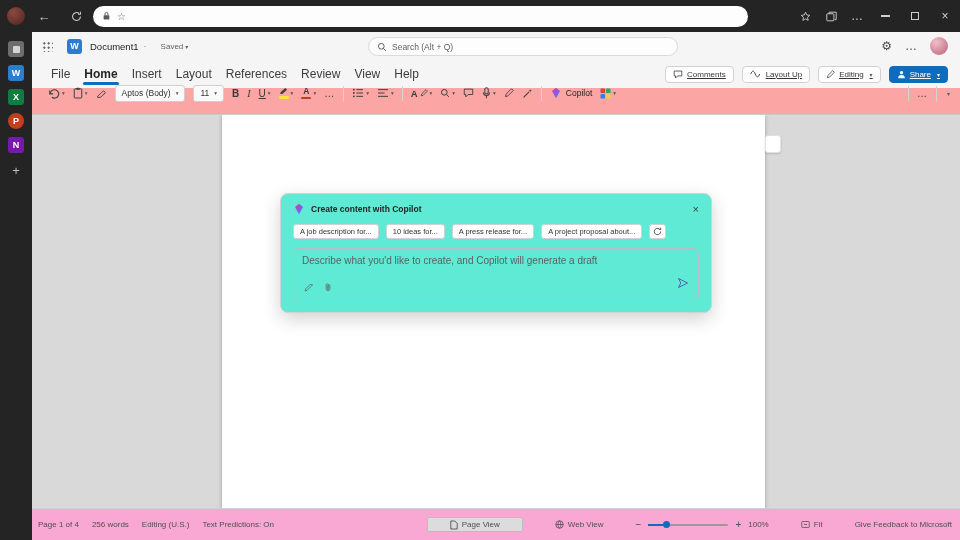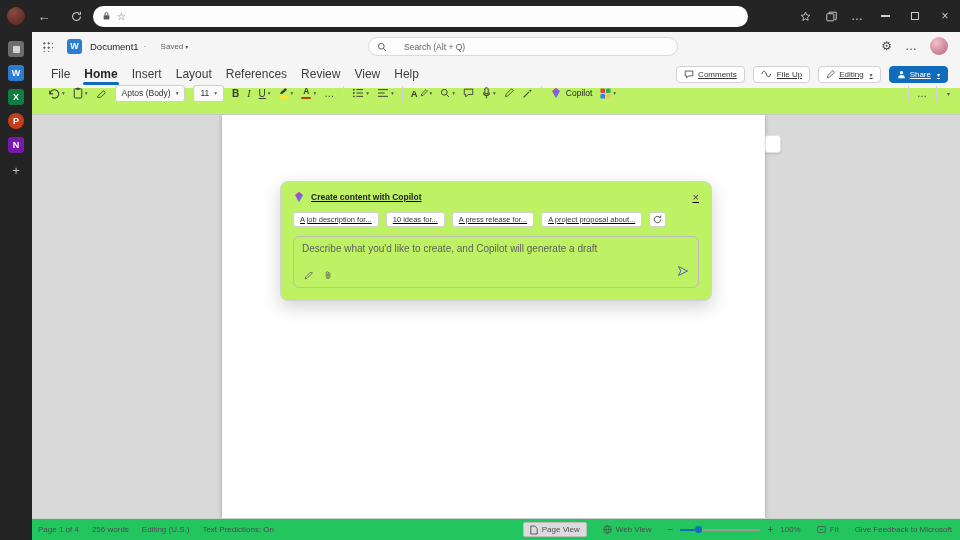--- a/index.html
+++ b/index.html
@@ -32,77 +32,77 @@
   .side-plus{color:#bdbdbd;font-size:13px;cursor:pointer;margin-top:2px;}
 
   
   .app-header{position:absolute;left:32px;top:32px;right:0;height:28px;background:#f5f5f5;display:flex;align-items:center;}
   .waffle{width:11px;height:11px;margin-left:10px;background-image:radial-gradient(circle,#5a5a5a 1.1px,transparent 1.2px);background-size:4.5px 4.5px;background-position:0 0;cursor:pointer;}
   .word-logo{width:15px;height:15px;border-radius:3px;background:#2b7cd3;color:#fff;font-size:9px;font-weight:700;display:flex;align-items:center;justify-content:center;margin-left:14px;}
   .doc-title{font-size:9.5px;color:#242424;margin-left:8px;cursor:pointer;}
   .doc-dot{font-size:9px;color:#8a8a8a;margin-left:5px;}
   .doc-saved{font-size:8px;color:#5f5f5f;margin-left:14px;cursor:pointer;}
   .chev{font-size:6px;color:#5f5f5f;margin-left:2px;}
-  .search{position:absolute;left:336px;top:5px;width:310px;height:19px;background:#fdfdfd;border:1px solid #dadada;border-radius:10px;display:flex;align-items:center;padding:0 8px;gap:17px;}
+  .search{position:absolute;left:336px;top:5px;width:310px;height:19px;background:#fdfdfd;border:1px solid #dadada;border-radius:10px;display:flex;align-items:center;padding:0 8px;gap:5px;}
   .search input{flex:1;border:none;background:transparent;font-size:8.5px;color:#5f5f5f;}
   input::placeholder{color:#5f5f5f;opacity:1;}
   .hdr-right{margin-left:auto;display:flex;align-items:center;gap:13px;padding-right:12px;}
   .hdr-ic{font-size:12px;color:#4a4a4a;cursor:pointer;}
   .avatar{width:18px;height:18px;border-radius:50%;background:radial-gradient(circle at 35% 30%,#f3bfc6,#b4637a);cursor:pointer;}
 
   
   .menubar{position:absolute;left:32px;top:60px;right:0;height:28px;background:#f5f5f5;display:flex;align-items:center;padding-left:12px;}
   .tab{font-size:12px;color:#3d3d3d;padding:0 7px;height:100%;display:flex;align-items:center;position:relative;cursor:pointer;}
   .tab.active{font-weight:700;color:#242424;}
   .tab.active::after{content:"";position:absolute;left:6px;right:6px;bottom:3.5px;height:2.5px;border-radius:2px;background:#0f6cbd;}
   .menu-right{margin-left:auto;display:flex;align-items:center;gap:8px;padding-right:12px;}
   .pill{height:17px;border:1px solid #d1d1d1;border-radius:4px;background:#fff;display:flex;align-items:center;gap:4px;padding:0 7px;font-size:8px;color:#333;cursor:pointer;text-decoration:underline;}
   .pill.share{background:#0f6cbd;border-color:#0f6cbd;color:#fff;}
   .pill.share .chev{color:#fff;}
 
   
-  .toolbar{position:absolute;left:32px;top:88px;right:0;height:27px;background:#bef264;border-bottom:1px solid #c9c9c9;display:flex;align-items:center;padding:0 10px 16px 16px;gap:8px;color:#3a3a3a;}
+  .toolbar{position:absolute;left:32px;top:88px;right:0;height:27px;background:#fca5a5;border-bottom:1px solid #c9c9c9;display:flex;align-items:center;padding:0 10px 16px 16px;gap:8px;color:#3a3a3a;}
   .tbtn{display:flex;align-items:center;gap:2px;cursor:pointer;}
   .tchev{font-size:5.5px;color:#555;}
   .sep{width:1px;height:15px;background:#d4d4d4;}
   .font-box{height:17px;border:1px solid #cfcfcf;border-radius:3px;display:flex;align-items:center;gap:5px;padding:0 6px;font-size:8.5px;color:#333;cursor:pointer;background:#fafafa;}
   .glyph-b{font-weight:700;font-size:10px;}
   .glyph-i{font-style:italic;font-size:10px;font-family:"Liberation Serif",serif;}
   .glyph-u{font-size:10px;text-decoration:underline;}
   .stack-ic{display:flex;flex-direction:column;align-items:center;line-height:1;}
   .color-bar{width:10px;height:2.5px;border-radius:1px;margin-top:1px;}
   .stack-ic .letter{font-size:8.5px;font-weight:700;}
   .ellip{font-size:10px;color:#3a3a3a;letter-spacing:1px;cursor:pointer;}
   .copilot-btn{display:flex;align-items:center;gap:4px;font-size:8.5px;color:#242424;cursor:pointer;}
   .ribbon-right{margin-left:auto;display:flex;align-items:center;gap:8px;}
 
   
   .canvas{position:absolute;left:32px;top:115px;right:0;bottom:22px;background:#d9d9d9;overflow:hidden;}
   .page{position:absolute;left:190px;top:0;width:543px;height:100%;background:#fff;box-shadow:0 1px 4px rgba(0,0,0,.28);}
   .side-tab{position:absolute;left:733px;top:20px;width:16px;height:18px;background:#fff;border:1px solid #e2e2e2;border-radius:3px;box-shadow:0 1px 2px rgba(0,0,0,.15);cursor:pointer;}
 
   
-  .copilot-dialog{position:absolute;left:248px;top:66px;width:432px;background:#bef264;border:1px solid #d2d2d2;border-radius:8px;box-shadow:0 6px 18px rgba(0,0,0,.18);padding:9px 12px 12px;text-decoration:underline;}
+  .copilot-dialog{position:absolute;left:248px;top:78px;width:432px;background:#5eead4;border:1px solid #d2d2d2;border-radius:8px;box-shadow:0 6px 18px rgba(0,0,0,.18);padding:9px 12px 12px;}
   .cd-header{display:flex;align-items:center;gap:6px;}
   .cd-title{font-size:8.5px;font-weight:700;color:#242424;}
   .cd-close{margin-left:auto;font-size:11px;color:#424242;cursor:pointer;line-height:1;}
   .chips{display:flex;gap:7px;margin-top:9px;}
   .chip{border:1px solid #d1d1d1;border-radius:3px;height:15px;display:flex;align-items:center;padding:0 6px;font-size:7.5px;color:#333;background:#fff;cursor:pointer;white-space:nowrap;}
   .chip-refresh{width:17px;justify-content:center;padding:0;}
   .cd-input{margin-top:9px;border:1px solid #bdbdbd;border-radius:6px;height:52px;position:relative;padding:6px 8px;}
   .cd-input textarea{width:calc(100% - 20px);height:26px;border:none;resize:none;font-size:10px;color:#5f5f5f;background:transparent;}
   textarea::placeholder{color:#5f5f5f;opacity:1;}
   .cd-tools{position:absolute;left:9px;bottom:6px;display:flex;gap:9px;align-items:center;}
   .cd-send{position:absolute;right:9px;bottom:6px;cursor:pointer;}
 
   
-  .statusbar{position:absolute;left:32px;right:0;bottom:0;height:22px;background:#22c55e;border-top:1px solid #cfcfcf;display:flex;align-items:center;font-size:8px;color:#4e4e4e;padding:0 8px 0 6px;gap:13px;}
+  .statusbar{position:absolute;left:32px;right:0;bottom:0;height:32px;background:#f9a8d4;border-top:1px solid #cfcfcf;display:flex;align-items:center;font-size:8px;color:#4e4e4e;padding:0 8px 0 6px;gap:13px;}
   .sb-item{cursor:pointer;white-space:nowrap;}
   .sb-right{margin-left:auto;display:flex;align-items:center;gap:10px;}
-  .view-pill{display:flex;align-items:center;gap:4px;height:15px;padding:0 6px;cursor:pointer;border-radius:2px;}
+  .view-pill{display:flex;align-items:center;gap:4px;height:15px;padding:0 22px;cursor:pointer;border-radius:2px;}
   .view-pill.active{background:#dcdcdc;border:1px solid #bdbdbd;}
   .zoom{display:flex;align-items:center;gap:7px;}
   .z-track{position:relative;width:80px;height:2px;background:#9a9a9a;border-radius:1px;cursor:pointer;}
   .z-fill{position:absolute;left:0;top:0;height:2px;width:18%;background:#0f6cbd;}
   .z-thumb{position:absolute;left:18%;top:-2.5px;width:7px;height:7px;border-radius:50%;background:#0f6cbd;cursor:pointer;}
   .z-btn{font-size:10px;color:#4e4e4e;cursor:pointer;}
 </style>
 </head>
 <body>
 
@@ -206,21 +206,21 @@
     <div class="pill">
       <svg width="10" height="9" viewBox="0 0 14 13">
           <path d="M1.5 1.5h11v7h-6l-3 3v-3h-2z" fill="none" stroke="#3f3f3f" stroke-width="1.2" stroke-linejoin="round"></path>
         </svg>
       <span>Comments</span>
     </div>
     <div class="pill">
       <svg width="12" height="8" viewBox="0 0 16 10">
           <path d="M1 5c2-5 4-5 6 0s4 5 6 0" fill="none" stroke="#3f3f3f" stroke-width="1.3"></path>
         </svg>
-      <span>File Up</span>
+      <span>Layout Up</span>
     </div>
     <div class="pill">
       <svg width="9" height="9" viewBox="0 0 14 14">
           <path d="M2 12l1-3.5L10.5 1 13 3.5 5.5 11z" fill="none" stroke="#3f3f3f" stroke-width="1.2" stroke-linejoin="round"></path>
         </svg>
       <span>Editing</span>
       <span class="chev">▾</span>
     </div>
     <div class="pill share">
       <svg width="9" height="9" viewBox="0 0 12 12">

